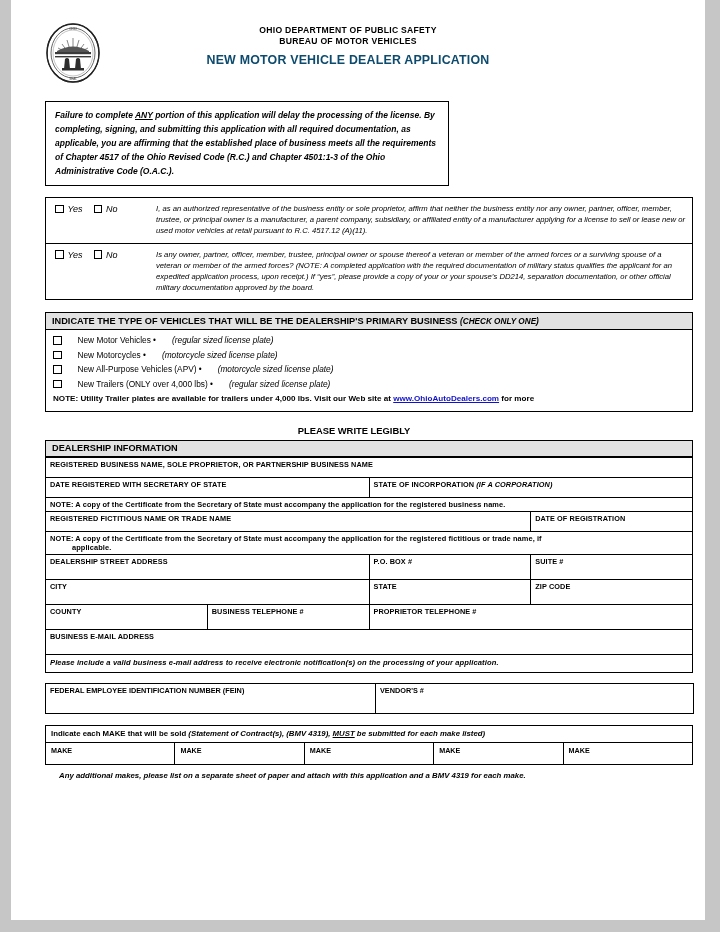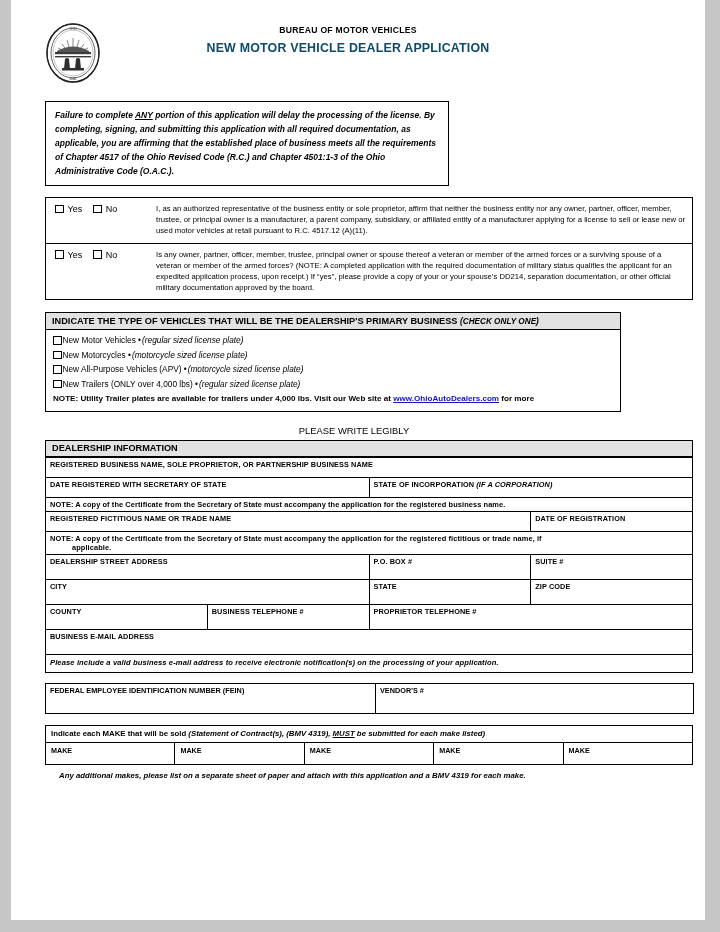--- a/index.html
+++ b/index.html
@@ -43,68 +43,68 @@
     padding: 6px 8px 7px 9px;
   }
   .notice p {
     margin: 0;
     font-size: 8.5px; font-style: italic; font-weight: bold;
     line-height: 14px; color: #000;
   }
   .notice u { text-decoration: underline; }
 
   
-  .qwrap { margin: 11px 0 0 8px; width: 648px; }
+  .qwrap { margin: 11px 0 0 8px; width: 648px; font-style: italic; }
   .qrow {
     border: 1.3px solid #000;
     display: flex; align-items: flex-start;
     padding: 5px 6px 6px 6px;
   }
   .qrow + .qrow { border-top: none; }
   .qopts {
     flex: 0 0 104px; display: flex; gap: 11px;
     padding-top: 1px; padding-left: 3px;
   }
   .opt { display: flex; align-items: center; gap: 4px; }
   .cbx {
     width: 8.5px; height: 8.5px;
     border: 1.2px solid #000; background: #fff;
     display: inline-block; flex: 0 0 auto;
   }
   .opt span { font-size: 9px; color: #000; }
   .qtext { font-size: 7.7px; line-height: 11.2px; color: #000; flex: 1; }
 
   
-  .vt { margin: 12px 0 0 8px; width: 576px; }
+  .vt { margin: 12px 0 0 8px; width: 648px; }
   .vt-hd {
     background: #e2e2e2;
     border: 1.3px solid #000;
     padding: 3px 5px 3px 6px;
     font-size: 9.2px; font-weight: bold; color: #000;
   }
   .vt-hd i { font-size: 8.2px; font-style: italic; }
   .vt-body {
     border: 1.3px solid #000; border-top: none;
     padding: 5px 6px 6px 7px;
   }
   .vt-item {
-    display: flex; align-items: center; gap: 1px;
+    display: flex; align-items: center; gap: 16px;
     font-size: 8.3px; color: #000; margin-bottom: 4.5px;
   }
   .vt-item i { font-style: italic; }
   .vt-note {
     font-size: 8.1px; font-weight: bold; color: #000;
     line-height: 11.5px; margin-top: 4px;
   }
   .vt-note .n2 { display: block; padding-left: 20px; }
   .lnk { color: #1111cc; text-decoration: underline; }
 
   
   .plw {
-    text-align: center; font-size: 9.4px; font-weight: normal;
+    text-align: center; font-size: 9.4px; font-weight: bold;
     color: #000; margin: 13px 0 4px 0; padding-right: 8px;
   }
 
   
   .sec { margin: 0 0 0 8px; width: 648px; }
   .sec-hd {
     background: #e2e2e2;
     border: 1.3px solid #000;
     padding: 2.5px 5px 3px 6px;
     font-size: 9.2px; font-weight: bold; color: #000;
@@ -200,20 +200,21 @@
           <rect x="17" y="46" width="22" height="2.5"></rect>
         </g>
         <ellipse cx="28" cy="31" rx="26" ry="29" fill="none" stroke="#222" stroke-width="1.3"></ellipse>
         <g fill="#444" font-size="3" font-family="Liberation Sans, sans-serif">
           <text x="28" y="8" text-anchor="middle">OHIO</text>
           <text x="28" y="58" text-anchor="middle">SEAL</text>
         </g>
       </svg>
     </div>
     <div class="hdr-text">
+      <div class="hdr-line">OHIO DEPARTMENT OF PUBLIC SAFETY</div>
       <div class="hdr-line">BUREAU OF MOTOR VEHICLES</div>
       <div class="hdr-title">NEW MOTOR VEHICLE DEALER APPLICATION</div>
     </div>
   </div>
 
   <div class="notice">
     <p><span>Failure to complete </span><u>ANY</u><span> portion of this application will delay the processing of the license. By completing, signing, and submitting this application with all required documentation, as applicable, you are affirming that the established place of business meets all the requirements of Chapter 4517 of the Ohio Revised Code (R.C.) and Chapter 4501:1-3 of the Ohio Administrative Code (O.A.C.).</span></p>
   </div>
 
   <div class="qwrap">

